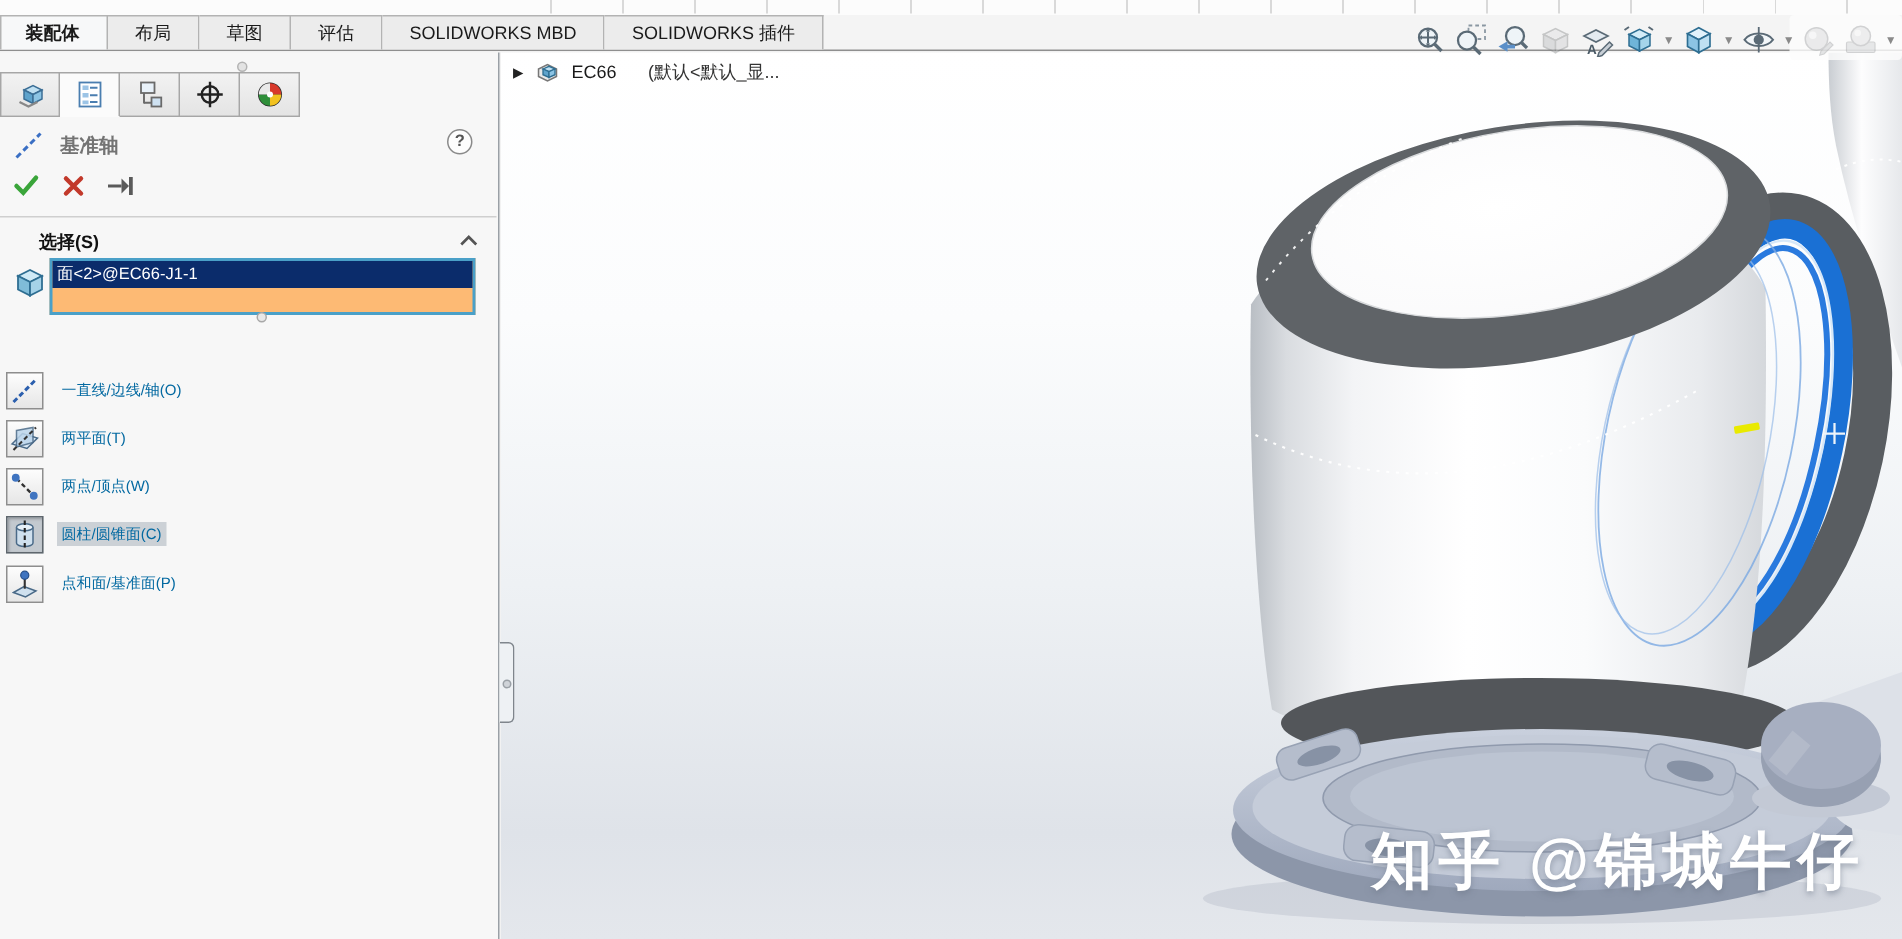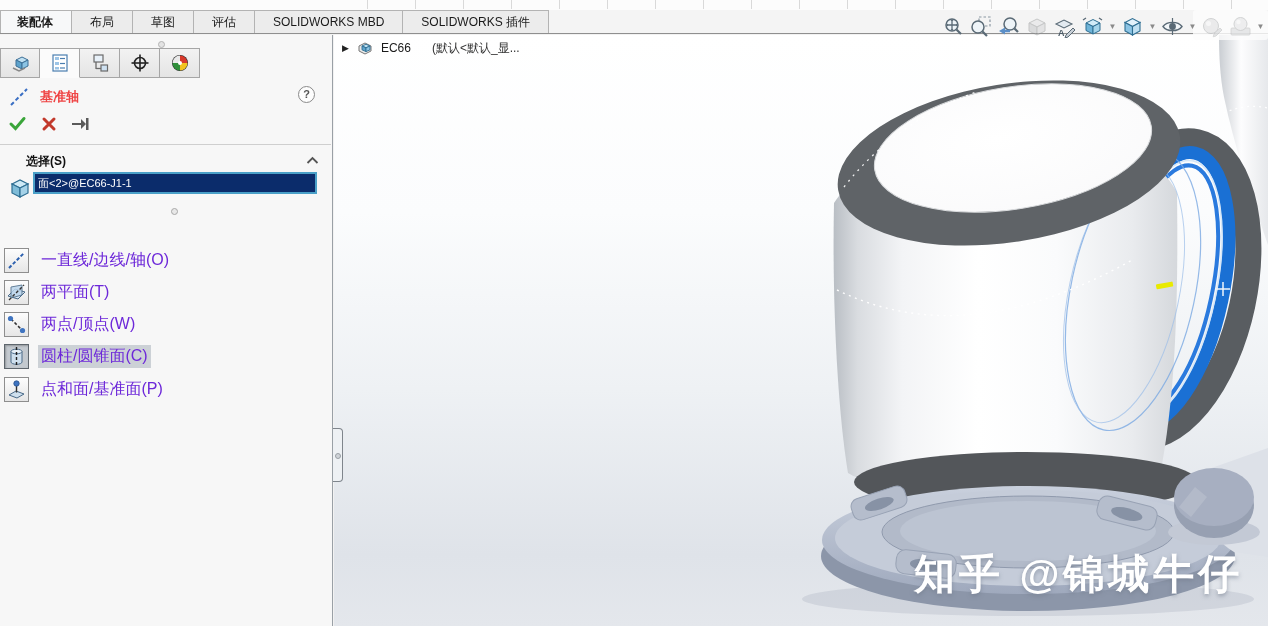--- a/index.html
+++ b/index.html
@@ -25,40 +25,40 @@
     border-right:1px solid #9aa0a6; }
   .panel-grip { position:absolute; left:158px; top:6px; width:7px; height:7px; border-radius:50%;
     background:#e3e3e3; border:1px solid #b3b3b3; }
   .ptabs { position:absolute; left:0; top:13px; height:30px; display:flex; }
   .ptab { width:40px; height:30px; border:1px solid #a6a6a6; border-left:none;
     background:linear-gradient(#f2f2f2,#e4e4e4); display:flex; align-items:center; justify-content:center; }
   .ptab:first-child { border-left:1px solid #a6a6a6; }
   .ptab.active { background:#fbfbfb; border-bottom-color:#fbfbfb; }
   .pm { position:absolute; left:0; top:43px; right:1px; bottom:0; background:#f7f7f7; }
   .pm-title { position:absolute; left:8px; top:8px; display:flex; align-items:center; gap:10px; }
-  .pm-title .t { font-size:13px; font-weight:bold; color:#ef4444; }
+  .pm-title .t { font-size:13px; font-weight:bold; color:#737373; }
   .pm-help { position:absolute; right:16px; top:8px; width:17px; height:17px; border:1px solid #8a8a8a;
     border-radius:50%; color:#555; font-size:11px; font-weight:bold; text-align:center; line-height:15px;
     background:#fdfdfd; }
   .pm-actions { position:absolute; left:8px; top:36px; display:flex; gap:14px; align-items:center; }
   .pm-sep { position:absolute; left:0; right:0; top:66px; height:1px; background:#cfcfcf; }
   .sel-head { position:absolute; left:6px; top:75px; font-size:12px; font-weight:bold; color:#111;margin-left:20px; }
   .sel-chev { position:absolute; right:12px; top:78px; }
-  .selbox { position:absolute; left:33px; top:94px; width:284px; height:22px; background:#fdba74;
+  .selbox { position:absolute; left:33px; top:94px; width:284px; height:38px; background:#fdba74;
     border:2px solid #4aa0c8; }
   .selbox .row { height:18px; background:#0b2c6b; color:#fff; font-size:11px; line-height:18px;
     padding-left:3px; white-space:nowrap; overflow:hidden; }
   .sel-filter { position:absolute; left:7px; top:98px; }
   .sel-grip { position:absolute; left:171px; top:130px; width:7px; height:7px; border-radius:50%;
     background:#e8e8e8; border:1px solid #a8a8a8; }
   .opt { position:absolute; left:4px; display:flex; align-items:center; gap:9px; height:28px; }
   .optbtn { width:25px; height:25px; border:1px solid #8e8e8e; background:linear-gradient(#fdfdfd,#e6e6e6);
     display:flex; align-items:center; justify-content:center; }
   .opt.sel .optbtn { background:#c3c9cf; border-color:#5e666d; box-shadow:inset 1px 1px 2px rgba(0,0,0,.25); }
-  .opt .lbl { font-size:16px; color:#6d28d9; padding:1px 3px; }
+  .opt .lbl { font-size:10px; color:#0369a1; padding:1px 3px; }
   .opt.sel .lbl { background:#ccd1d6; }
 
   
   .viewport { position:absolute; left:334px; top:35px; width:934px; height:591px;
     background:linear-gradient(#ffffff 0%, #fbfcfd 30%, #eef1f4 60%, #dfe3e9 88%, #e4e7ec 100%); }
   .vsvg { position:absolute; left:0; top:0; width:934px; height:591px; }
   .breadcrumb { position:absolute; left:8px; top:4px; display:flex; align-items:center; gap:7px;
     font-size:12px; color:#1a1a1a; }
   .breadcrumb .arrow { font-size:9px; color:#222; }
   .breadcrumb .cfg { color:#333; margin-left:14px; }

